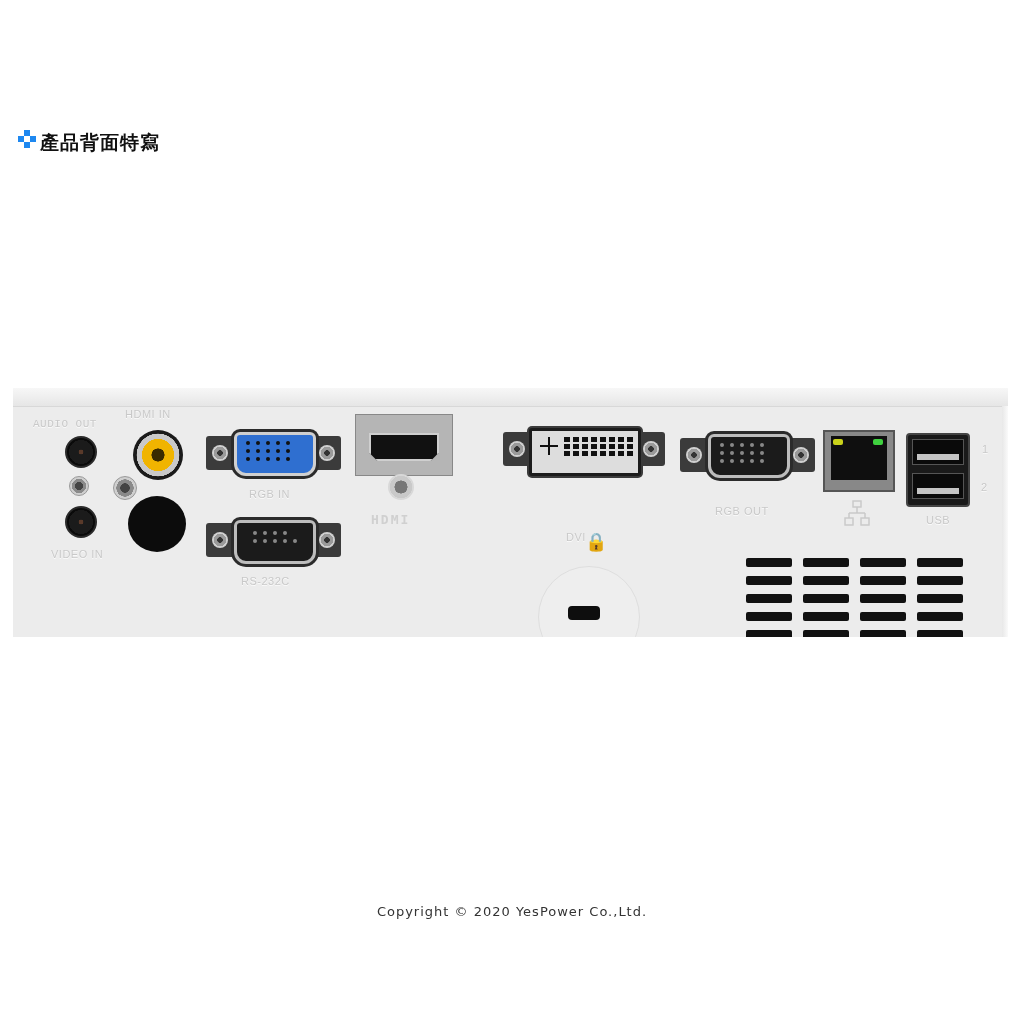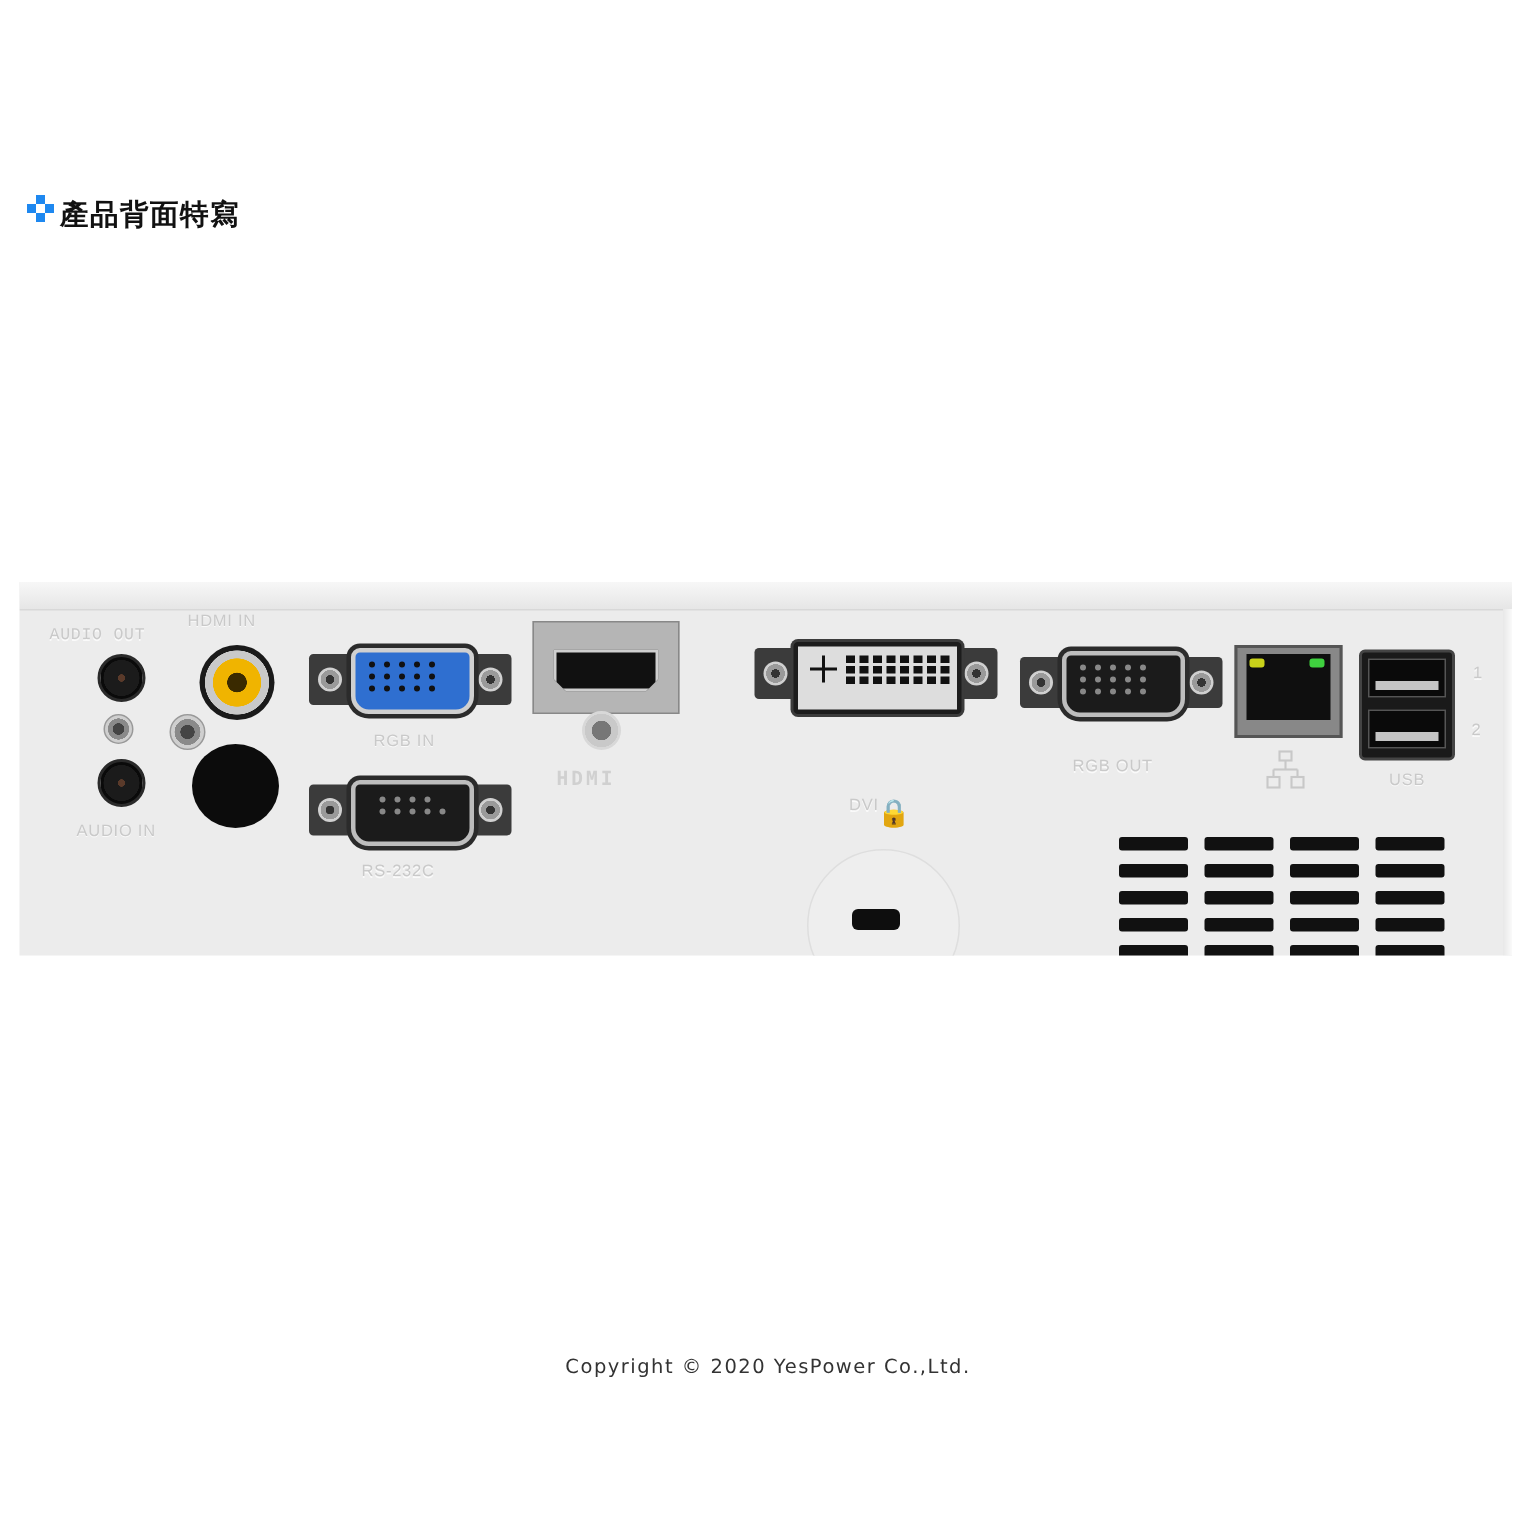--- a/index.html
+++ b/index.html
@@ -71,21 +71,21 @@
 
 <div class="panel">
   <div class="panel-top"></div>
   <div class="panel-right"></div>
 
   <span class="lbl" style="left:20px;top:30px;font-family:Liberation Mono, monospace;">AUDIO OUT</span>
   <span class="lbl" style="left:112px;top:20px;">HDMI IN</span>
   <div class="jack" style="left:52px;top:48px;width:28px;height:28px;"></div>
   <div class="screw" style="left:56px;top:88px;width:18px;height:18px;"></div>
   <div class="jack" style="left:52px;top:118px;width:28px;height:28px;"></div>
-  <span class="lbl" style="left:38px;top:160px;">AUDIO IN</span>
+  <span class="lbl" style="left:38px;top:160px;">VIDEO IN</span>
   <div class="rca" style="left:120px;top:42px;width:50px;height:50px;"></div>
   <div class="screw" style="left:100px;top:88px;width:22px;height:22px;"></div>
   <div class="knob" style="left:115px;top:108px;width:58px;height:56px;"></div>
 
   <div class="plate" style="left:193px;top:48px;width:135px;height:34px;">
     <div class="hole" style="left:6px;"></div>
     <div class="hole" style="right:6px;"></div>
   </div>
   <div class="dsub vga-in" style="left:221px;top:44px;width:76px;height:38px;">
     <div class="pins" style="left:9px;top:6px;grid-template-columns:repeat(5,4px);">

